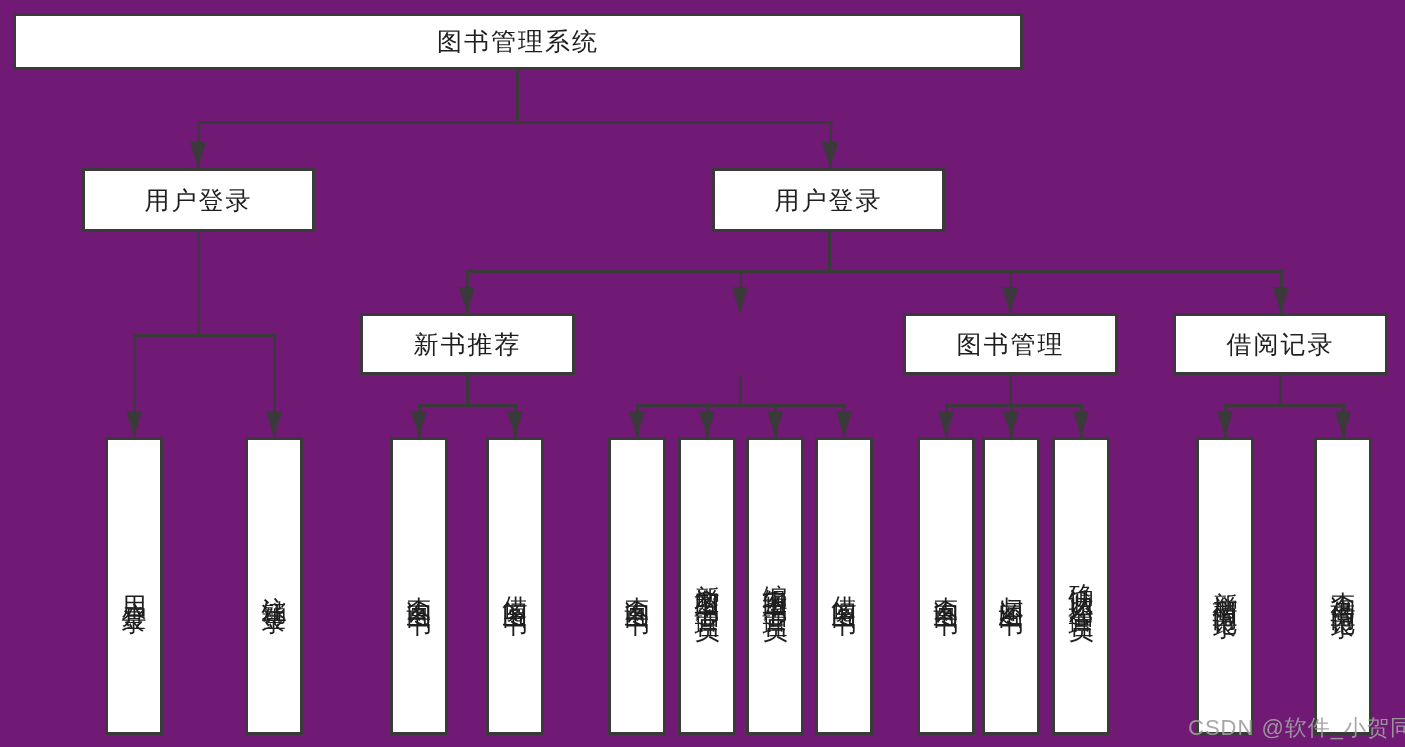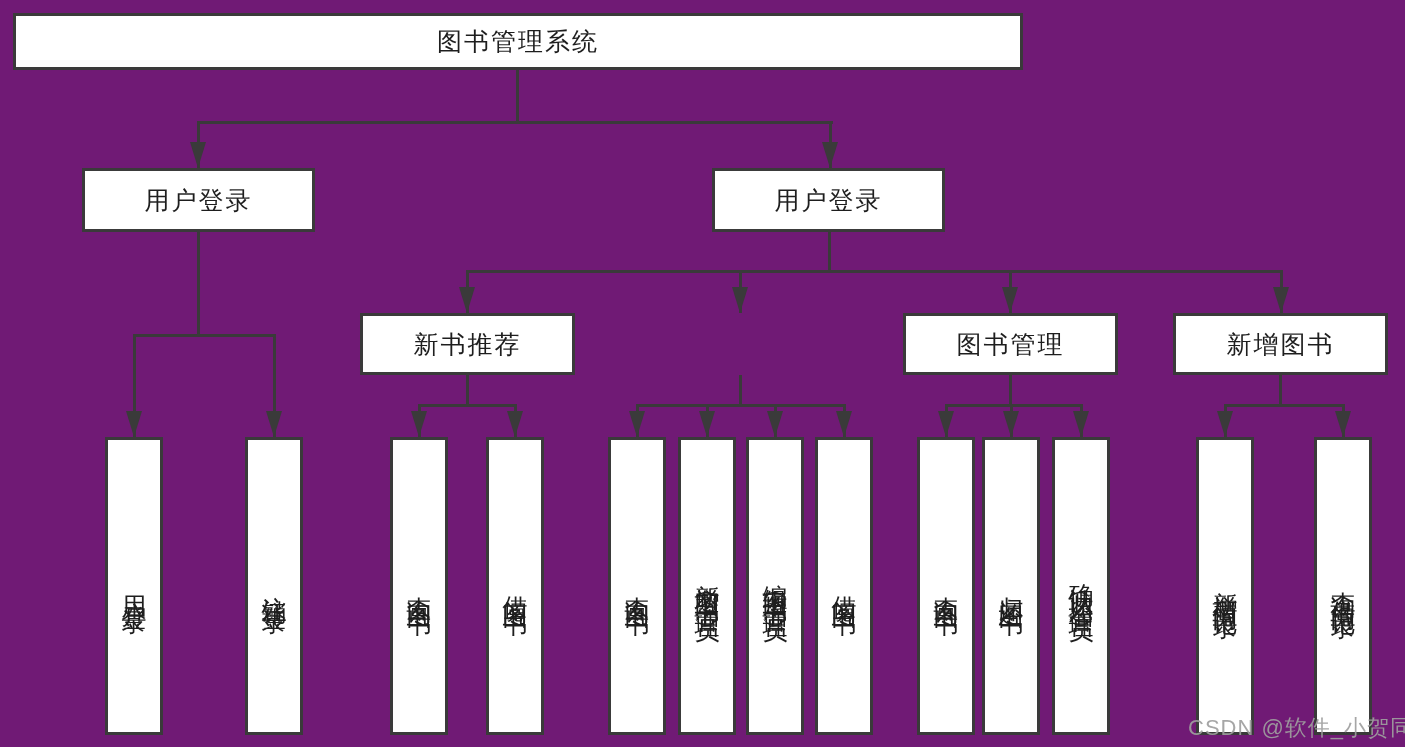--- a/index.html
+++ b/index.html
@@ -103,21 +103,21 @@
   <div class="arrow" style="left:1002px; top:287px;"></div>
   <div class="arrow" style="left:1273px; top:287px;"></div>
 
   <div class="box hbox" style="left:360px; top:313px; width:215px; height:62px;">
     <span>新书推荐</span>
   </div>
   <div class="box hbox" style="left:903px; top:313px; width:215px; height:62px;">
     <span>图书管理</span>
   </div>
   <div class="box hbox" style="left:1173px; top:313px; width:215px; height:62px;">
-    <span>新增图书</span>
+    <span>借阅记录</span>
   </div>
 
   <div class="vline" style="left:466px; top:375px; height:30px;"></div>
   <div class="hline" style="left:418px; top:404px; width:98px;"></div>
   <div class="vline" style="left:418px; top:404px; height:33px;"></div>
   <div class="vline" style="left:514px; top:404px; height:33px;"></div>
   <div class="arrow" style="left:411px; top:411px;"></div>
   <div class="arrow" style="left:507px; top:411px;"></div>
 
   <div class="vline" style="left:739px; top:375px; height:30px;"></div>

